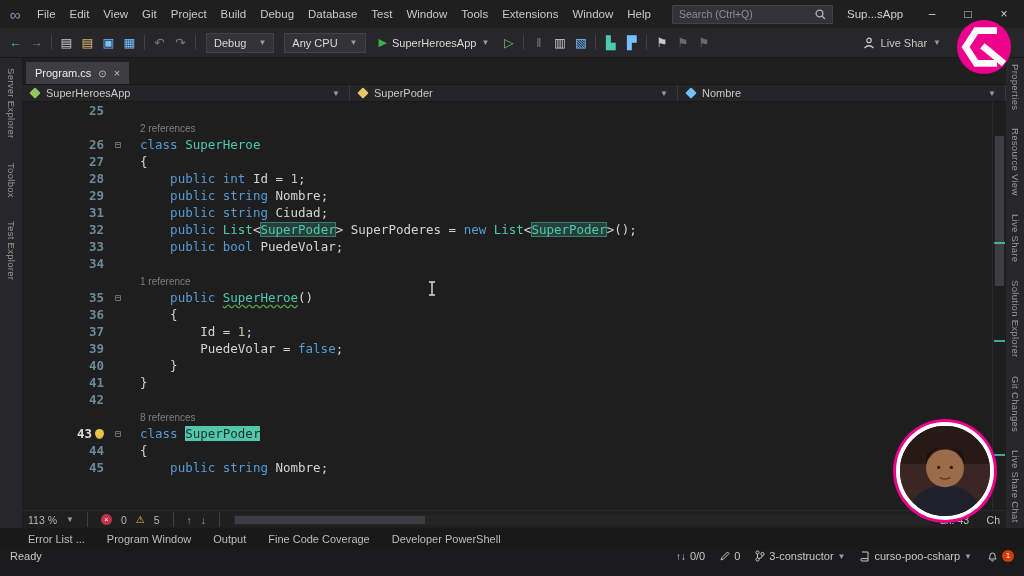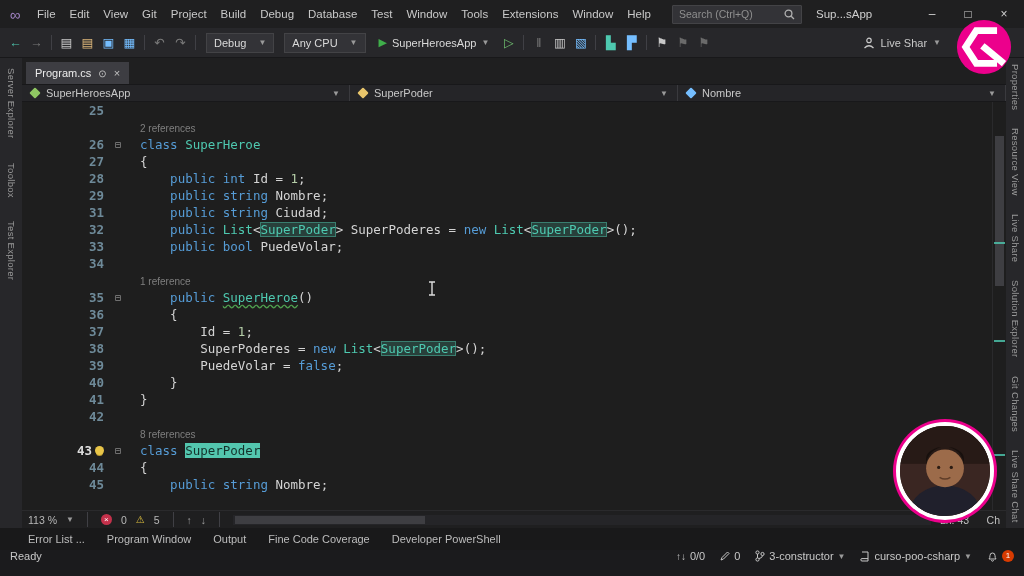--- a/index.html
+++ b/index.html
@@ -3,21 +3,21 @@
 <meta charset="utf-8">
 <style>
   * { margin:0; padding:0; box-sizing:border-box; }
   html,body { width:1024px; height:576px; }
   body { position:relative; background:#1e1e1e; font-family:"Liberation Sans",sans-serif; color:#ccc; overflow:hidden; }
 
   
   .titlebar { position:absolute; top:0; left:0; right:0; height:28px; background:#1f1f20; display:flex; align-items:center; font-size:11.5px; color:#c9c9c9; z-index:20; }
   .vs-logo { width:30px; text-align:center; color:#a284c4; font-size:15px; }
   .menu-item { padding:12px 7px; line-height:28px; cursor:default; }
-  .search-box { width:130px; height:19px; background:#333337; border:1px solid #434346; color:#8f8f8f; display:flex; align-items:center; padding:0 6px; margin-left:14px; font-size:10.5px; border-radius:1px; }
+  .search-box { width:161px; height:19px; background:#333337; border:1px solid #434346; color:#8f8f8f; display:flex; align-items:center; padding:0 6px; margin-left:14px; font-size:10.5px; border-radius:1px; }
   .search-box svg { margin-left:auto; }
   .sol-label { margin-left:14px; color:#cfcfcf;text-align:right; }
   .win-controls { margin-left:auto; display:flex; margin-right:2px; }
   .win-btn { width:36px; text-align:center; line-height:28px; font-size:12px; color:#cfcfcf; }
 
   
   .toolbar { position:absolute; top:28px; left:0; right:0; height:30px; background:#27272a; border-bottom:1px solid #18181a; display:flex; align-items:center; padding:0 5px; gap:2px; font-size:11px; color:#ccc; z-index:10; }
   .tb-icon { width:21px; text-align:center; font-size:12.5px; line-height:22px; }
   .tb-sep { width:1px; height:15px; background:#404045; margin:0 4px; }
   .tb-dropdown { height:20px; background:#333337; border:1px solid #434346; display:flex; align-items:center; padding:0 7px; gap:12px; font-size:11px; color:#dadada; margin:0 4px; }
@@ -217,21 +217,20 @@
         <div class="code-row"><span class="ln-margin"><span class="ln-num">28</span></span><span class="fold"></span><span class="code-text"><span class="tk-pl">    </span><span class="tk-kw">public </span><span class="tk-kw">int </span><span class="tk-pl">Id = </span><span class="tk-nu">1</span><span class="tk-pl">;</span></span></div>
         <div class="code-row"><span class="ln-margin"><span class="ln-num">29</span></span><span class="fold"></span><span class="code-text"><span class="tk-pl">    </span><span class="tk-kw">public </span><span class="tk-kw">string </span><span class="tk-pl">Nombre;</span></span></div>
         <div class="code-row"><span class="ln-margin"><span class="ln-num">31</span></span><span class="fold"></span><span class="code-text"><span class="tk-pl">    </span><span class="tk-kw">public </span><span class="tk-kw">string </span><span class="tk-pl">Ciudad;</span></span></div>
         <div class="code-row"><span class="ln-margin"><span class="ln-num">32</span></span><span class="fold"></span><span class="code-text"><span class="tk-pl">    </span><span class="tk-kw">public </span><span class="tk-ty">List</span><span class="tk-pl">&lt;</span><span class="tk-hl">SuperPoder</span><span class="tk-pl">&gt; SuperPoderes = </span><span class="tk-kw">new </span><span class="tk-ty">List</span><span class="tk-pl">&lt;</span><span class="tk-hl">SuperPoder</span><span class="tk-pl">&gt;();</span></span></div>
         <div class="code-row"><span class="ln-margin"><span class="ln-num">33</span></span><span class="fold"></span><span class="code-text"><span class="tk-pl">    </span><span class="tk-kw">public </span><span class="tk-kw">bool </span><span class="tk-pl">PuedeVolar;</span></span></div>
         <div class="code-row"><span class="ln-margin"><span class="ln-num">34</span></span><span class="fold"></span><span class="code-text"></span></div>
         <div class="code-row"><span class="ln-margin"><span class="ln-num"></span></span><span class="fold"></span><span class="code-text"><span class="ref-text">1 reference</span></span></div>
         <div class="code-row"><span class="ln-margin"><span class="ln-num">35</span></span><span class="fold">⊟</span><span class="code-text"><span class="tk-pl">    </span><span class="tk-kw">public </span><span class="tk-ctor">SuperHeroe</span><span class="tk-pl">()</span></span></div>
         <div class="code-row"><span class="ln-margin"><span class="ln-num">36</span></span><span class="fold"></span><span class="code-text"><span class="tk-pl">    {</span></span></div>
         <div class="code-row"><span class="ln-margin"><span class="ln-num">37</span></span><span class="fold"></span><span class="code-text"><span class="tk-pl">        Id = </span><span class="tk-nu">1</span><span class="tk-pl">;</span></span></div>
-        <div class="code-row"><span class="ln-margin"><span class="ln-num">38</span></span><span class="fold"></span><span class="code-text"><span class="tk-pl">        SuperPoderes = </span><span class="tk-kw">new </span><span class="tk-ty">List</span><span class="tk-pl">&lt;</span><span class="tk-hl">SuperPoder</span><span class="tk-pl">&gt;();</span></span></div>
         <div class="code-row"><span class="ln-margin"><span class="ln-num">39</span></span><span class="fold"></span><span class="code-text"><span class="tk-pl">        PuedeVolar = </span><span class="tk-kw">false</span><span class="tk-pl">;</span></span></div>
         <div class="code-row"><span class="ln-margin"><span class="ln-num">40</span></span><span class="fold"></span><span class="code-text"><span class="tk-pl">    }</span></span></div>
         <div class="code-row"><span class="ln-margin"><span class="ln-num">41</span></span><span class="fold"></span><span class="code-text"><span class="tk-pl">}</span></span></div>
         <div class="code-row"><span class="ln-margin"><span class="ln-num">42</span></span><span class="fold"></span><span class="code-text"></span></div>
         <div class="code-row"><span class="ln-margin"><span class="ln-num"></span></span><span class="fold"></span><span class="code-text"><span class="ref-text">8 references</span></span></div>
         <div class="code-row"><span class="ln-margin"><span class="ln-num cur">43</span><span class="bulb"></span></span><span class="fold">⊟</span><span class="code-text"><span class="tk-kw">class </span><span class="tk-sel">SuperPoder</span></span></div>
         <div class="code-row"><span class="ln-margin"><span class="ln-num">44</span></span><span class="fold"></span><span class="code-text"><span class="tk-pl">{</span></span></div>
         <div class="code-row"><span class="ln-margin"><span class="ln-num">45</span></span><span class="fold"></span><span class="code-text"><span class="tk-pl">    </span><span class="tk-kw">public </span><span class="tk-kw">string </span><span class="tk-pl">Nombre;</span></span></div>
       </div>
     <div class="v-scrollbar">

